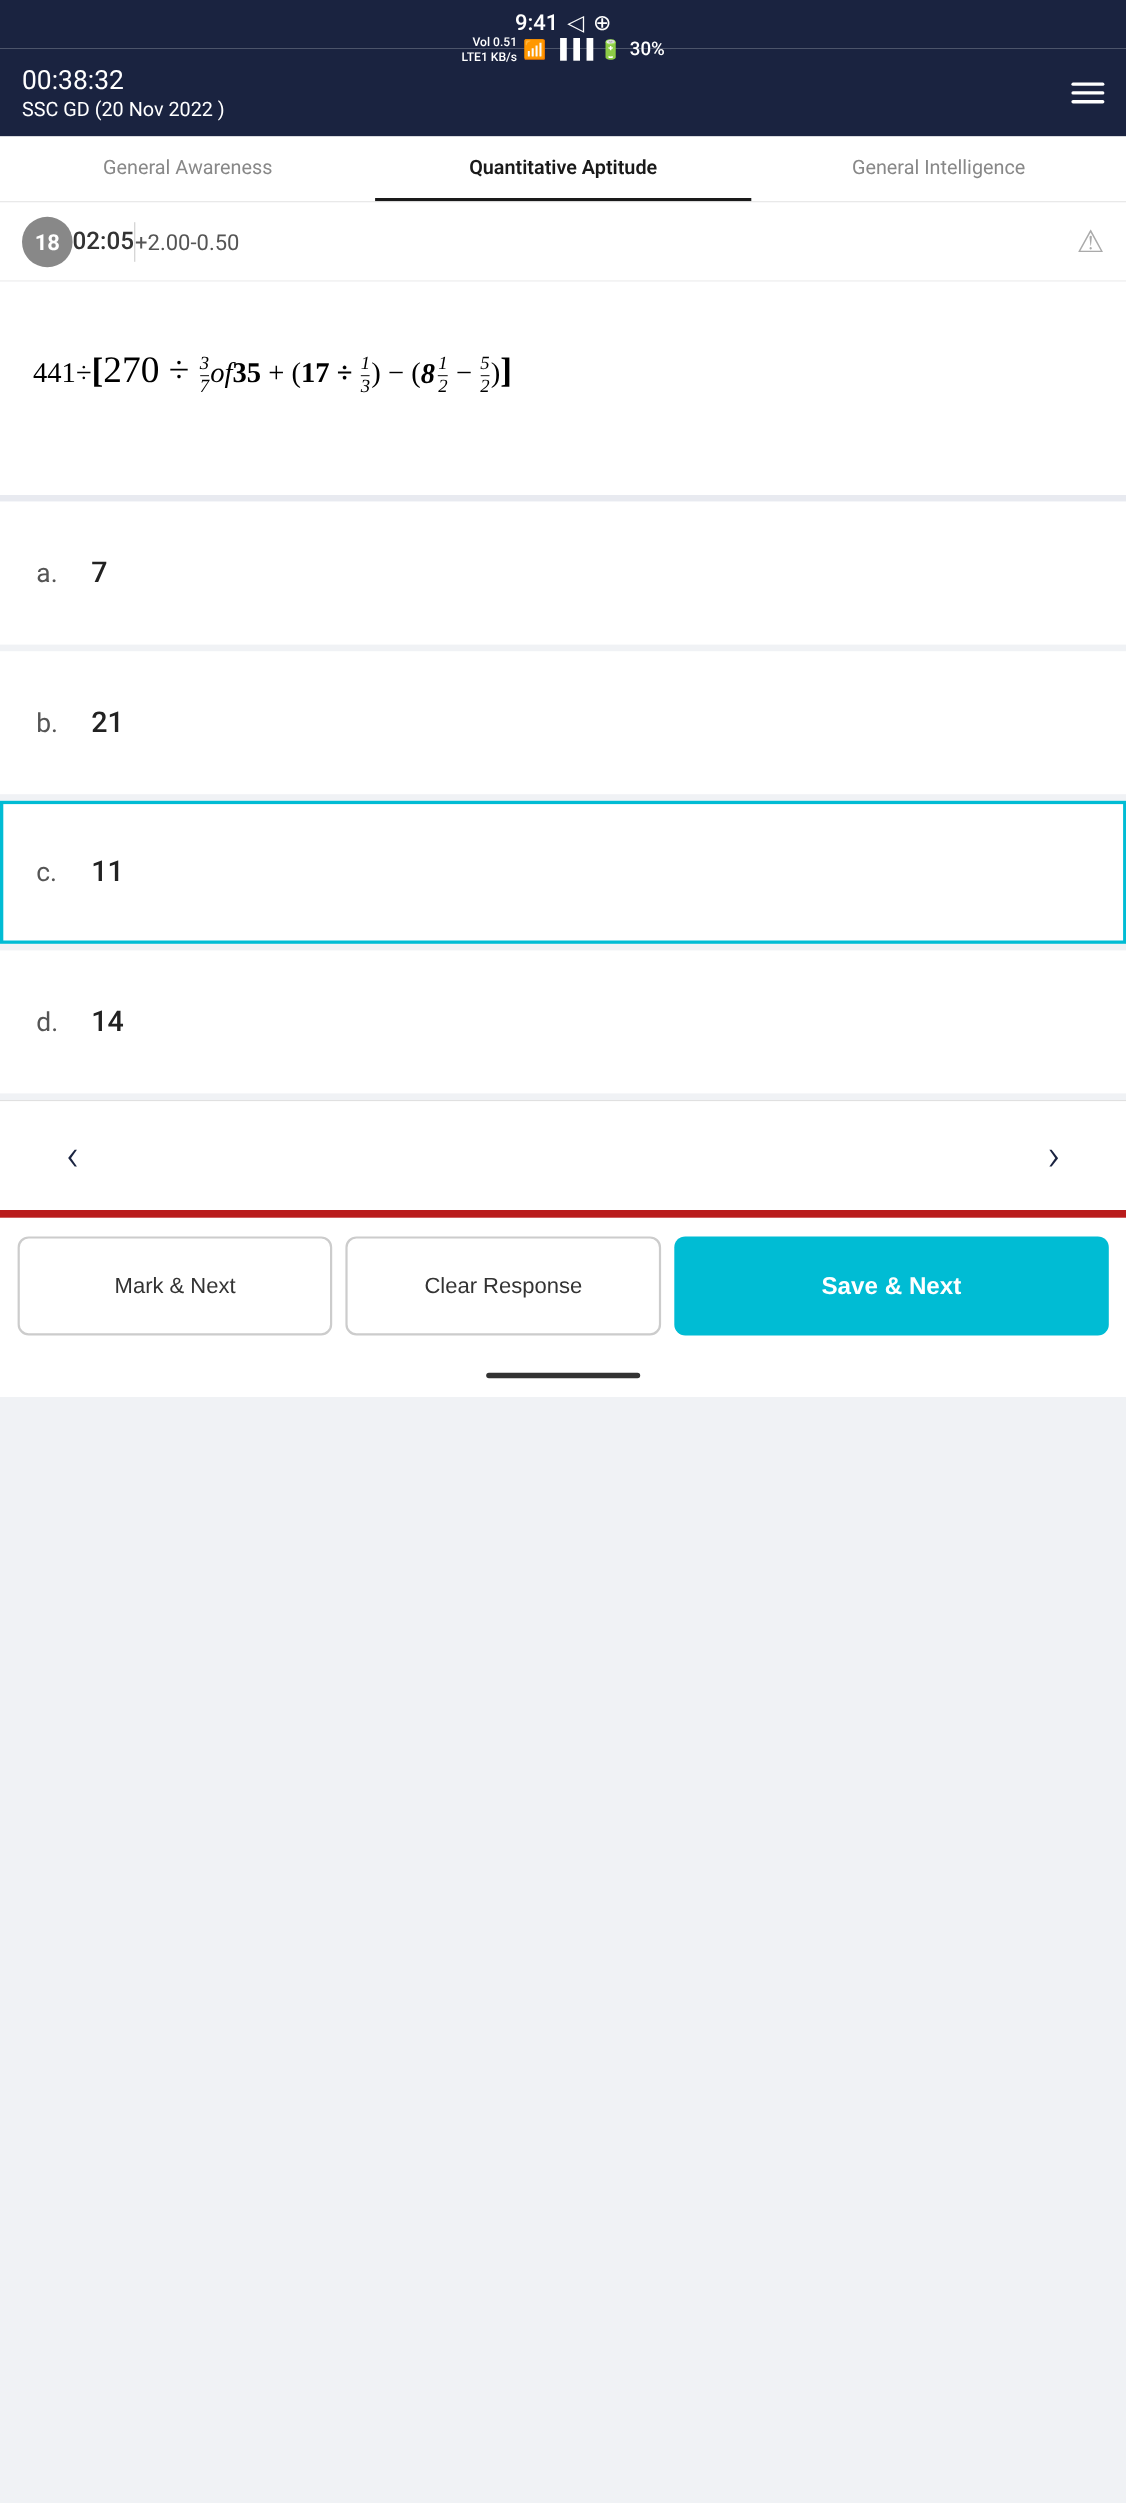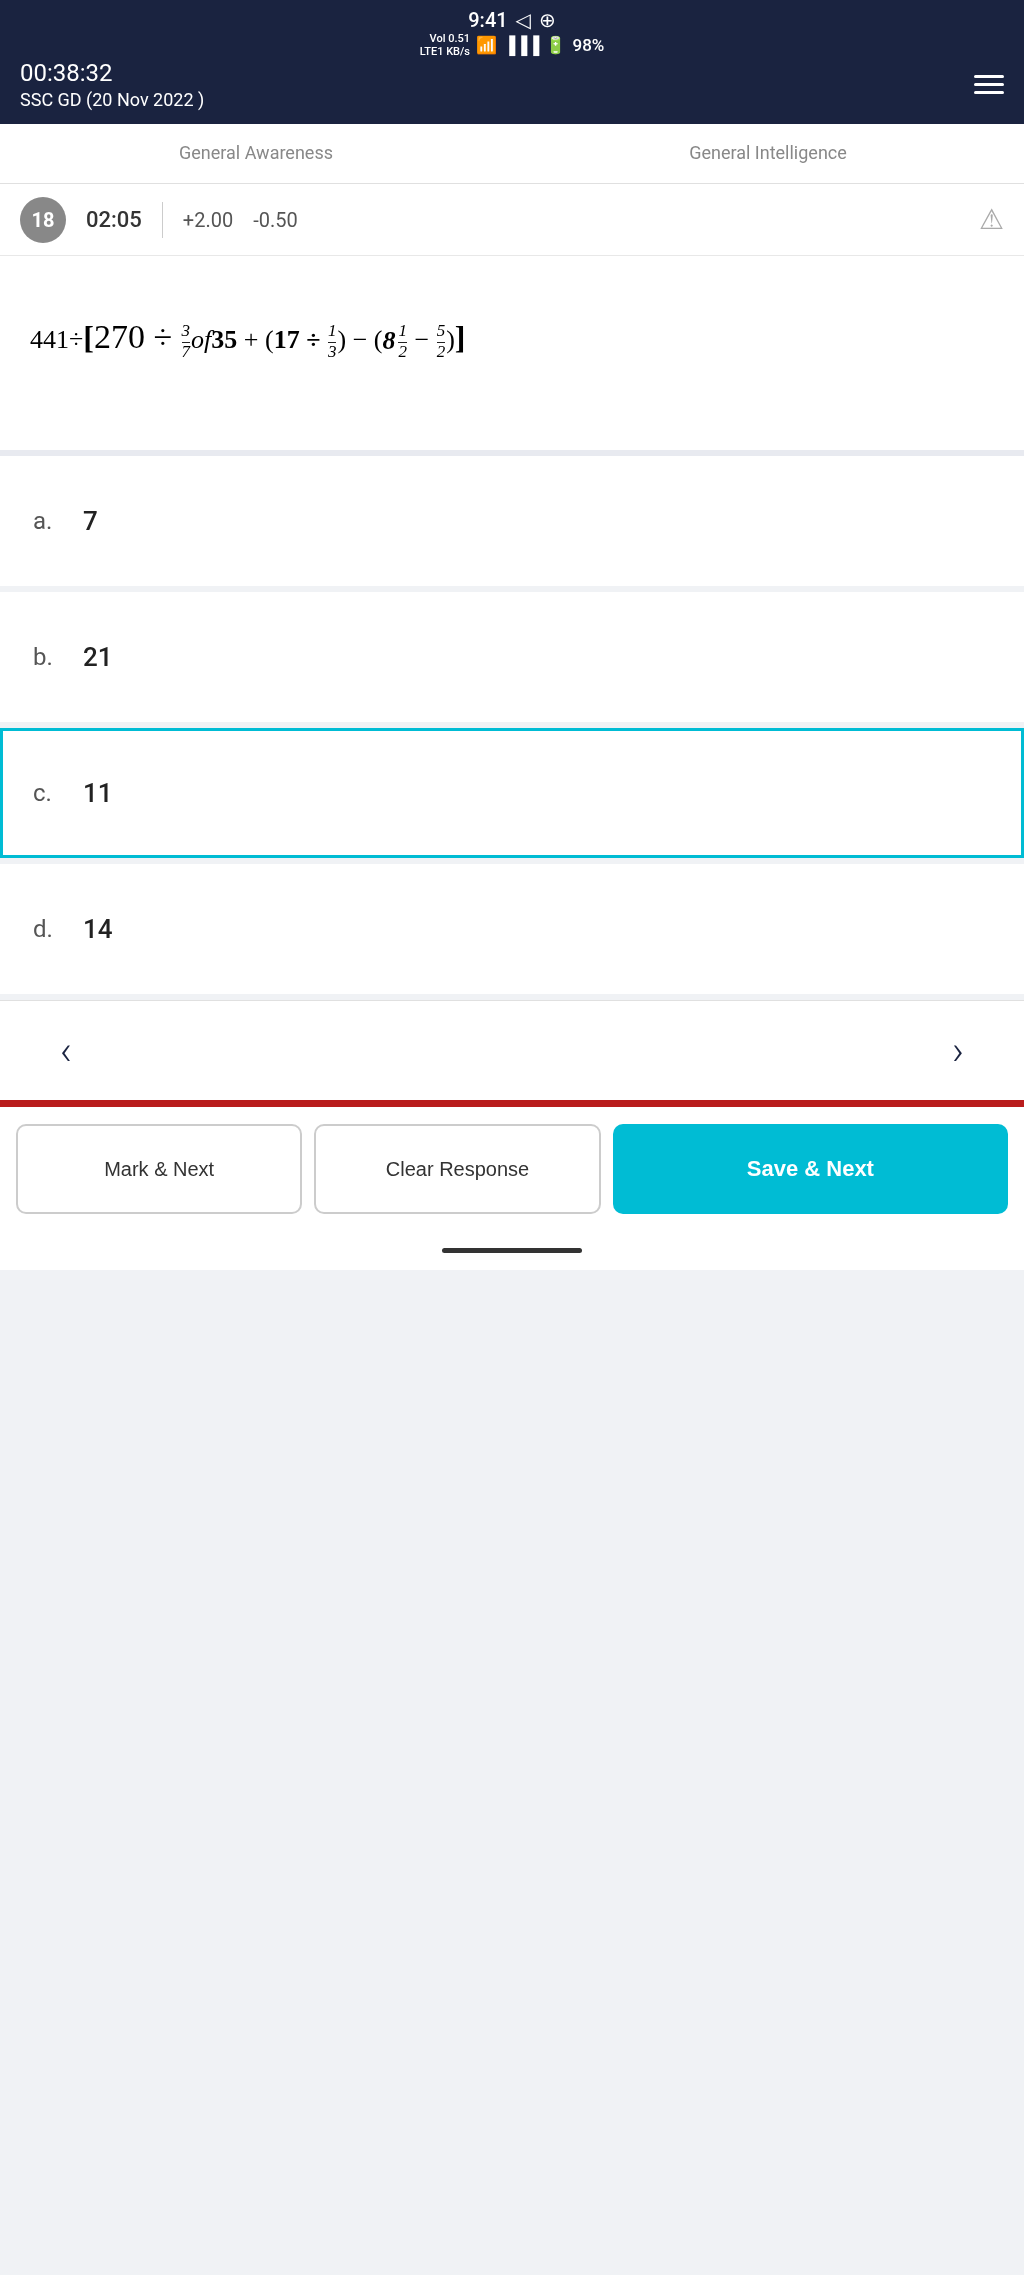--- a/index.html
+++ b/index.html
@@ -80,21 +80,20 @@
       font-weight: 600;
       border-bottom: 3px solid #1a1a1a;
     }
 
     
     .question-meta {
       background: white;
       display: flex;
       align-items: center;
       padding: 16px 20px;
-      gap: 20px;
       height: 72px;
       border-bottom: 1px solid #e8e8e8;
     }
     .question-number-badge {
       background: #888;
       color: white;
       width: 46px;
       height: 46px;
       border-radius: 50%;
       display: flex;
@@ -282,39 +281,42 @@
     <span>⊕</span>
   </div>
   <div class="status-right">
     <span style="font-size:13px;line-height:1.2;text-align:right">
       <span style="font-size:11px;display:block">Vol 0.51</span>
       <span style="font-size:11px;display:block">LTE1 KB/s</span>
     </span>
     <span>📶</span>
     <span>▐▐▐</span>
     <span>🔋</span>
-    <span>98%</span>
+    <span>30%</span>
   </div>
 </div>
 
 <div class="header">
   <div>
     <div class="header-title">00:38:32</div>
     <div class="header-subtitle">SSC GD (20 Nov 2022 )</div>
   </div>
   <div class="hamburger-icon">
     <span></span>
     <span></span>
     <span></span>
   </div>
 </div>
 
 <div class="tab-bar">
   <div class="tab-item">
     <span>General Awareness</span>
+  </div>
+  <div class="tab-item active">
+    <span>Quantitative Aptitude</span>
   </div>
   <div class="tab-item">
     <span>General Intelligence</span>
   </div>
 </div>
 
 <div class="question-meta">
   <div class="question-number-badge">18</div>
   <div class="question-time">02:05</div>
   <div class="divider-v"></div>

